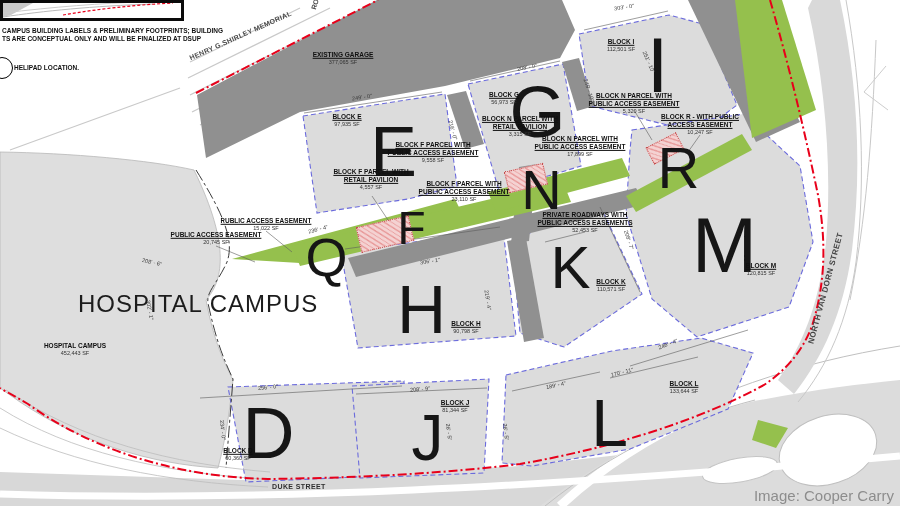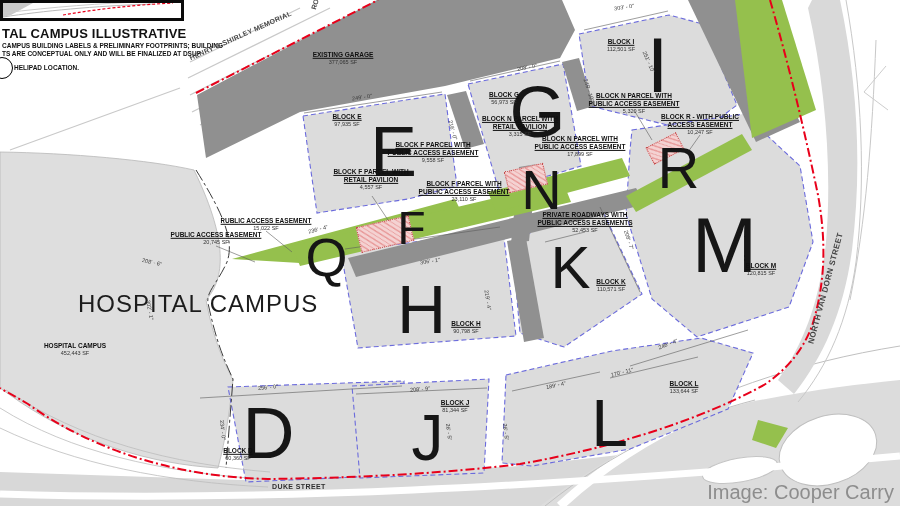--- a/index.html
+++ b/index.html
@@ -33,21 +33,21 @@
   #road-label{left:306px;top:-4px;font-size:7px;transform:rotate(-73deg);color:#4a4a4a;}
   
   #campus-big{position:absolute;left:78px;top:290px;font-size:24px;color:#1c1c1c;letter-spacing:1px;white-space:nowrap;font-weight:400;}
   
   .pav{position:absolute;background:repeating-linear-gradient(45deg,#e89a9a 0 1px,#f4d2d2 1px 4px);
        border:1px dotted #c25050;box-sizing:border-box;}
   #pav-f{left:358px;top:221px;width:54px;height:26px;transform:rotate(-13deg);}
   #pav-n{left:506px;top:167px;width:40px;height:22px;transform:rotate(-13deg);}
   #pav-r{left:648px;top:139px;width:34px;height:19px;transform:rotate(-27deg);}
   
-  #credit{position:absolute;right:6px;bottom:2px;font-size:20px;color:#8d8d8d;}
+  #credit{position:absolute;right:6px;bottom:2px;font-size:15px;color:#8d8d8d;}
   #overlay{position:absolute;left:0;top:0;width:900px;height:506px;pointer-events:none;}
 </style>
 </head>
 <body>
 
 <div id="plan">
 
   <svg id="base-svg" width="900" height="506" viewBox="0 0 900 506">
 
     <polygon points="0,472 268,481 520,466 700,446 900,430 900,506 0,506" fill="#d8d8d8"></polygon>
@@ -275,21 +275,20 @@
   <div class="inset-box">
     <svg width="178" height="15">
       <polygon points="0,0 30,0 8,12 0,14" fill="#c9c9c9"></polygon>
       <path d="M0,14 C40,8 90,3 150,1" stroke="#bbb" fill="none"></path>
       <path d="M0,10 C50,4 100,0 140,-1" stroke="#ccc" fill="none"></path>
       <path d="M60,12 C95,6 130,2 170,0" stroke="#e8001a" stroke-dasharray="3 2" stroke-width="1.2" fill="none"></path>
     </svg>
   </div>
 
   <div class="title-block">
-    <div class="tb-title">TAL CAMPUS ILLUSTRATIVE</div>
     <div class="tb-note">CAMPUS BUILDING LABELS &amp; PRELIMINARY FOOTPRINTS; BUILDING</div>
     <div class="tb-note">TS ARE CONCEPTUAL ONLY AND WILL BE FINALIZED AT DSUP</div>
   </div>
   <div class="heli-circle"></div>
   <div class="heli-label">HELIPAD LOCATION.</div>
 
   <div class="street" id="shirley">HENRY G.SHIRLEY MEMORIAL</div>
   <div class="street" id="road-label">ROAD</div>
   <div class="street" id="van-dorn">NORTH VAN DORN STREET</div>
   <div class="street" id="duke-street">DUKE STREET</div>

